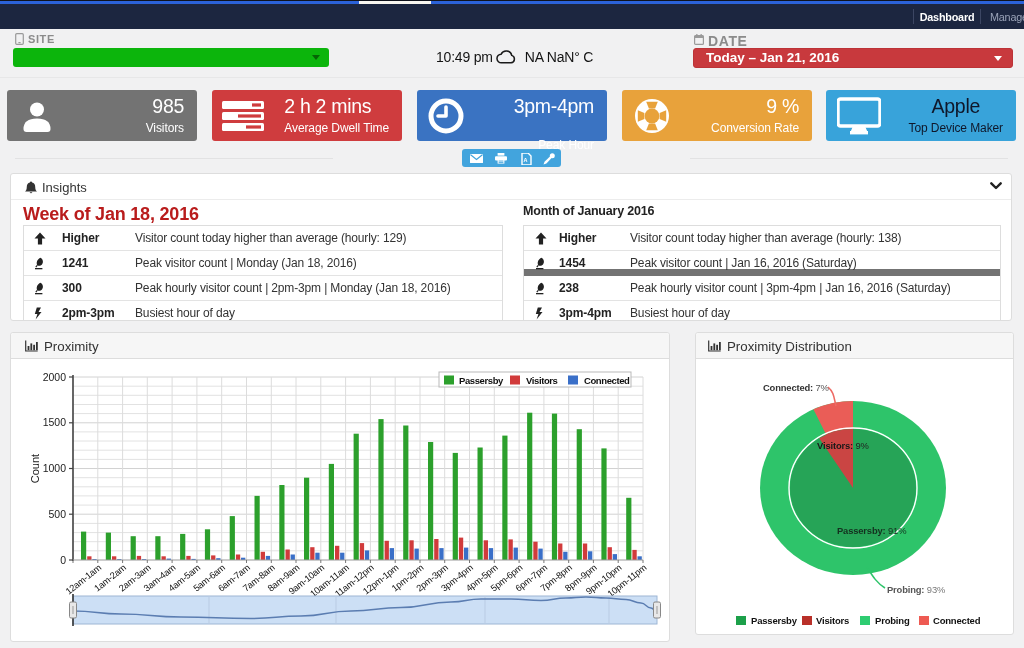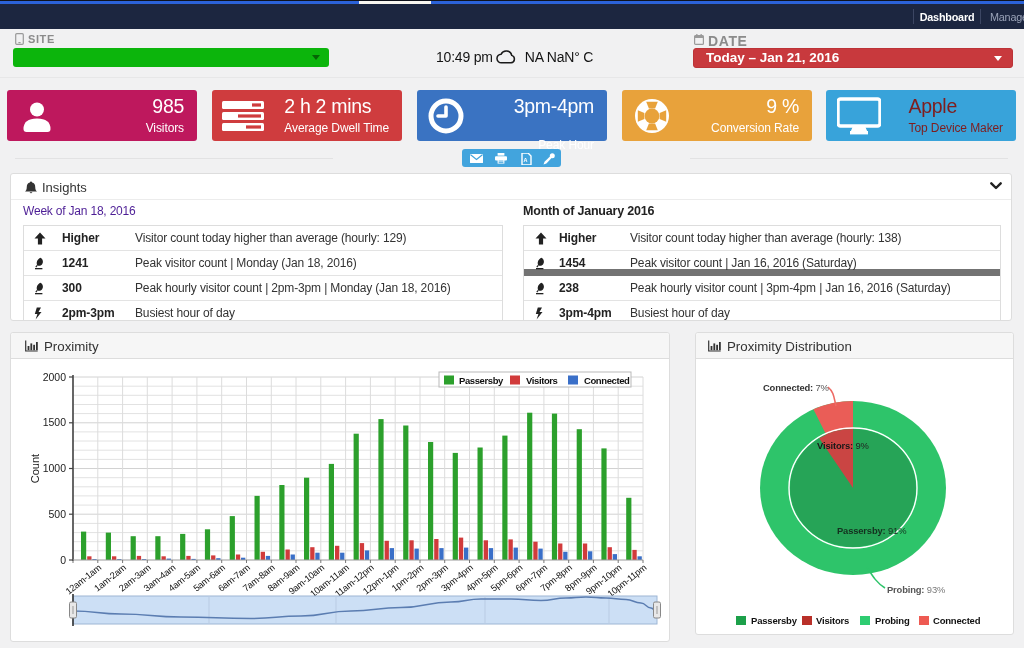--- a/index.html
+++ b/index.html
@@ -40,21 +40,21 @@
         <rect x="6.5" y="0" width="1.3" height="2.2" fill="#9a9a9a"></rect>
       </svg>
     </span>
 <span style="position:absolute;left:708px;top:33px;font-size:14px;font-weight:bold;color:#8b8b8b;letter-spacing:0.6px">DATE</span>
 <div style="position:absolute;left:693px;top:48px;width:318px;height:18px;background:#c8393d;border-radius:3px;border:1px solid #bc3337">
   <span style="position:absolute;left:12px;top:1px;font-size:13.5px;font-weight:bold;color:#fff">Today – Jan 21, 2016</span>
   <span style="position:absolute;right:10px;top:7px;width:0;height:0;border-left:4.5px solid transparent;border-right:4.5px solid transparent;border-top:5px solid #fff"></span>
 </div>
 <div style="position:absolute;left:0;top:77px;width:1024px;height:1px;background:#e7e7e8"></div>
 
-<div style="position:absolute;left:7px;top:90px;width:190px;height:51px;background:#be185d;border-radius:3px">
+<div style="position:absolute;left:7px;top:90px;width:190px;height:51px;background:#737373;border-radius:3px">
       <span class="ic" style="position:absolute;left:13px;top:50%;transform:translateY(-50%)">
         <svg width="34" height="34" viewBox="0 0 34 34">
           <circle cx="17" cy="10.5" r="7" fill="#fff"></circle>
           <path d="M3.5 30 q0 -10.5 13.5 -10.5 q13.5 0 13.5 10.5 q0 3 -3 3 h-21 q-3 0 -3 -3 z" fill="#fff"></path>
         </svg>
       </span>
       <div style="position:absolute;right:13px;top:5px;text-align:right;color:#fff">
         <div style="font-size:19.5px;letter-spacing:-0.3px">985</div>
         <div style="font-size:12px;letter-spacing:-0.1px;margin-top:3px">Visitors</div>
       </div>
@@ -106,21 +106,21 @@
       </div>
     </div>
 <div style="position:absolute;left:826px;top:90px;width:190px;height:51px;background:#38a3da;border-radius:3px">
       <span class="ic" style="position:absolute;left:11px;top:50%;transform:translateY(-50%)">
         <svg width="44" height="38" viewBox="0 0 44 38">
           <rect x="1" y="2" width="42" height="27" rx="2.5" fill="none" stroke="#fff" stroke-width="3.4"></rect>
           <path d="M16 29 h12 l2.5 6 h-17 z" fill="#fff"></path>
           <rect x="13" y="34" width="18" height="3.4" fill="#fff"></rect>
         </svg>
       </span>
-      <div style="position:absolute;right:13px;top:5px;text-align:left;color:#7f1d1d">
+      <div style="position:absolute;right:13px;top:5px;text-align:center;color:#0f172a">
         <div style="font-size:19.5px;letter-spacing:-0.3px">Apple</div>
         <div style="font-size:12px;letter-spacing:-0.1px;margin-top:3px">Top Device Maker</div>
       </div>
     </div>
 
 <div style="position:absolute;left:15px;top:158px;width:318px;height:1px;background:#e2e2e3"></div>
 <div style="position:absolute;left:690px;top:158px;width:318px;height:1px;background:#e2e2e3"></div>
 
 <div style="position:absolute;left:462px;top:149px;width:99px;height:18px;background:#42a4dd;border-radius:3px">
 <span class="ic" style="position:absolute;left:8px;top:4.5px">
@@ -158,21 +158,21 @@
           <svg width="12" height="13" viewBox="0 0 12 13">
             <path d="M6 0.5 a1.1 1.1 0 0 1 1.1 1.1 a4.2 4.2 0 0 1 3.1 4.1 c0 3.4 1.1 4.3 1.8 4.8 h-12 c0.7 -0.5 1.8 -1.4 1.8 -4.8 a4.2 4.2 0 0 1 3.1 -4.1 a1.1 1.1 0 0 1 1.1 -1.1 z" fill="#333"></path>
             <path d="M4.6 11.2 a1.5 1.5 0 0 0 2.8 0 z" fill="#333"></path>
           </svg>
         </span>
     <span style="position:absolute;left:31px;top:6px;font-size:13px;color:#333">Insights</span>
     <svg style="position:absolute;left:979px;top:8px" width="12" height="8" viewBox="0 0 12 8">
           <path d="M1.3 1.3 L6 6 L10.7 1.3" fill="none" stroke="#222" stroke-width="2.4" stroke-linecap="round" stroke-linejoin="round"></path>
         </svg>
   </div>
-  <span style="position:absolute;left:12px;top:30px;font-size:12px;letter-spacing:-0.2px;font-weight:normal;color:#4c1d95">Week of Jan 18, 2016</span>
+  <span style="position:absolute;left:12px;top:30px;font-size:18px;letter-spacing:-0.2px;font-weight:bold;color:#b91c1c">Week of Jan 18, 2016</span>
   <span style="position:absolute;left:512px;top:30px;font-size:12.5px;letter-spacing:-0.2px;font-weight:bold;color:#222">Month of January 2016</span>
   <div style="position:absolute;left:12px;top:51px;width:478px;height:101px;border:1px solid #ddd;background:#fff">
 <div style="position:absolute;left:0;top:0px;width:100%;height:25px;border-bottom:1px solid #e3e3e3;box-sizing:border-box">
 <span class="ic" style="position:absolute;left:10px;top:6px">
             <svg width="12" height="13" viewBox="0 0 12 13">
               <path d="M6 0.5 L11.5 6.5 h-3.4 v6 h-4.2 v-6 H0.5 z" fill="#222"></path>
             </svg>
           </span>
 <span style="position:absolute;left:38px;top:5px;font-weight:bold;font-size:12px;letter-spacing:-0.1px;color:#222">Higher</span>
 <span style="position:absolute;left:111px;top:5px;font-size:12px;letter-spacing:-0.15px;color:#333">Visitor count today higher than average (hourly: 129)</span>

